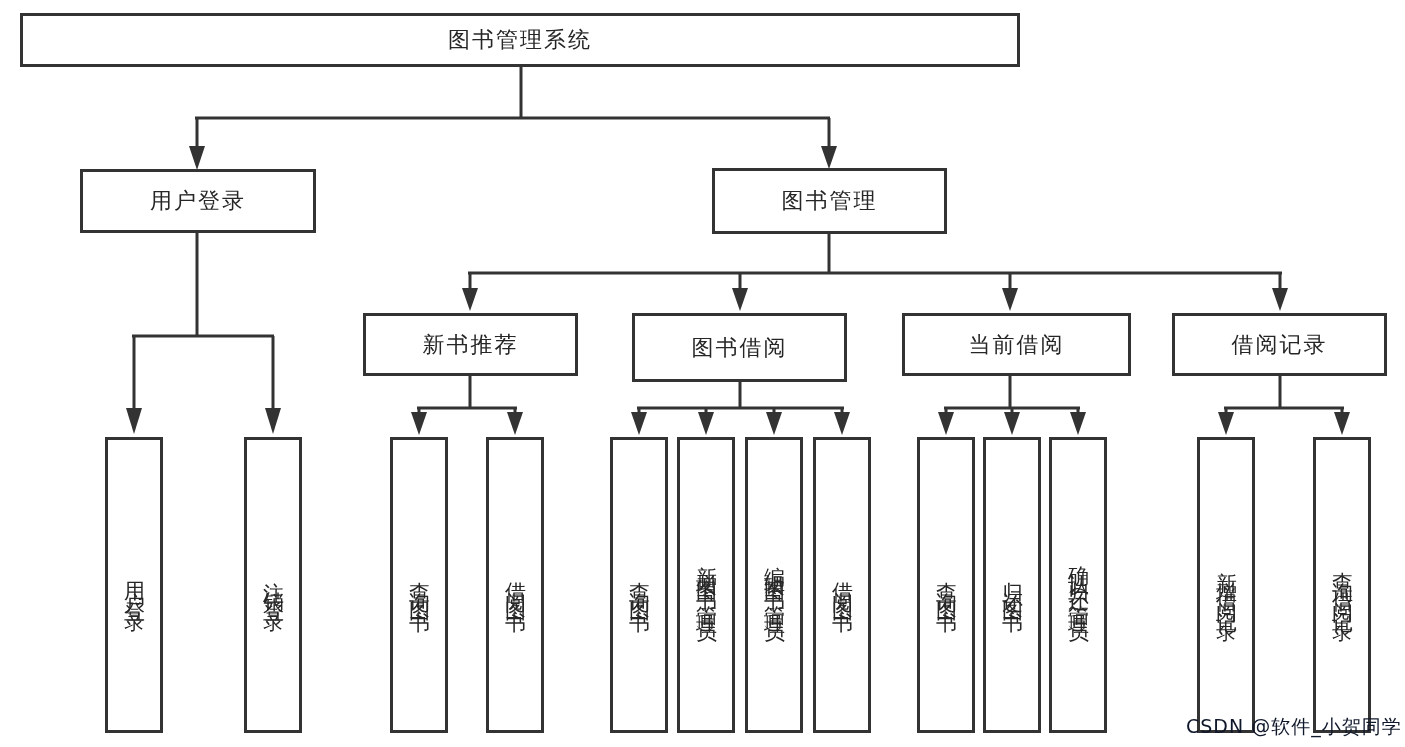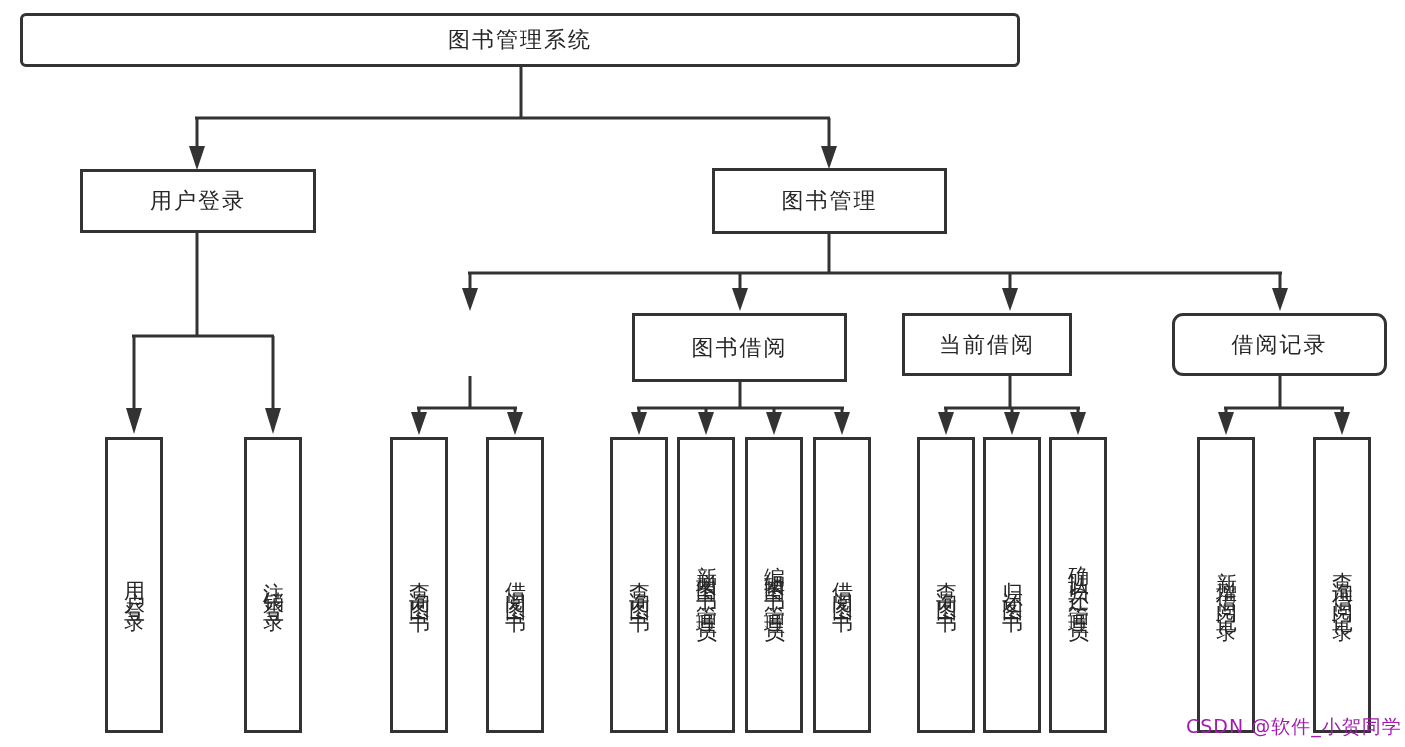--- a/index.html
+++ b/index.html
@@ -59,33 +59,33 @@
     white-space: nowrap;
   }
   .leaf .vlbl.tight {
     letter-spacing: 8px;
   }
   .watermark {
     position: absolute;
     left: 1186px;
     top: 714px;
     font-size: 19px;
-    color: #a21caf;
+    color: #0f172a;
     letter-spacing: 1px;
     white-space: nowrap;
     z-index: 3;
   }
   
-  .n-root   { left: 20px;   top: 13px;  width: 1000px; height: 54px; border-radius: 6px; }
+  .n-root   { left: 20px;   top: 13px;  width: 1000px; height: 54px; }
   .n-login  { left: 80px;   top: 169px; width: 236px;  height: 64px; }
   .n-mgmt   { left: 712px;  top: 168px; width: 235px;  height: 66px; font-family: Liberation Serif, serif; }
   .n-rec    { left: 363px;  top: 313px; width: 215px;  height: 63px; }
   .n-borrow { left: 632px;  top: 313px; width: 215px;  height: 69px; }
-  .n-cur    { left: 902px;  top: 313px; width: 170px;  height: 63px; }
-  .n-rcd    { left: 1172px; top: 313px; width: 215px;  height: 63px; border-radius: 11px; }
+  .n-cur    { left: 902px;  top: 313px; width: 229px;  height: 63px; }
+  .n-rcd    { left: 1172px; top: 313px; width: 215px;  height: 63px; }
   
   .lf-login1 { left: 105px; }
   .lf-login2 { left: 244px; }
   .lf-rec1   { left: 390px; }
   .lf-rec2   { left: 486px; }
   .lf-bor1   { left: 610px; }
   .lf-bor2   { left: 677px; }
   .lf-bor3   { left: 745px; }
   .lf-bor4   { left: 813px; }
   .lf-cur1   { left: 917px; }
@@ -193,20 +193,23 @@
     <span class="lbl">图书管理系统</span>
   </div>
 
   <div class="node n-login">
     <span class="lbl">用户登录</span>
   </div>
   <div class="node n-mgmt">
     <span class="lbl">图书管理</span>
   </div>
 
+  <div class="node n-rec">
+    <span class="lbl">新书推荐</span>
+  </div>
   <div class="node n-borrow">
     <span class="lbl">图书借阅</span>
   </div>
   <div class="node n-cur">
     <span class="lbl">当前借阅</span>
   </div>
   <div class="node n-rcd">
     <span class="lbl">借阅记录</span>
   </div>
 

